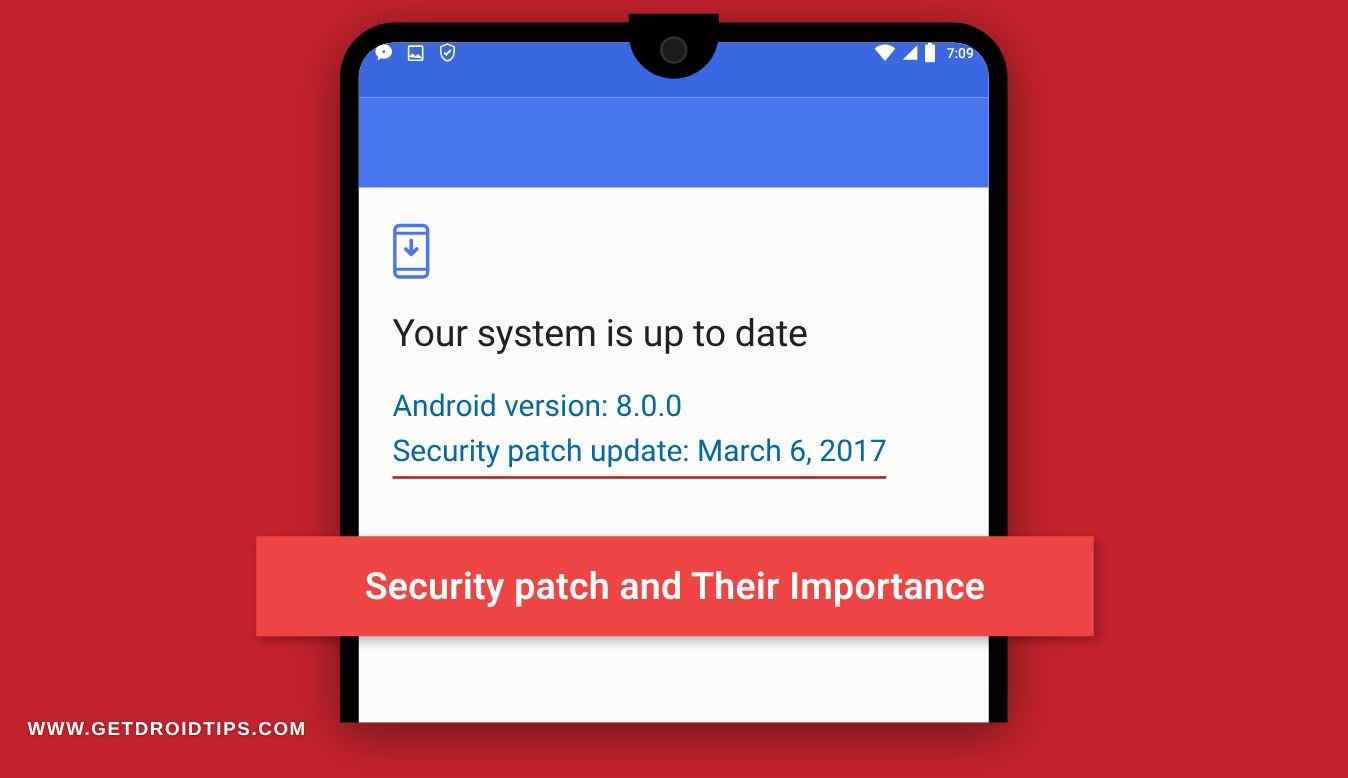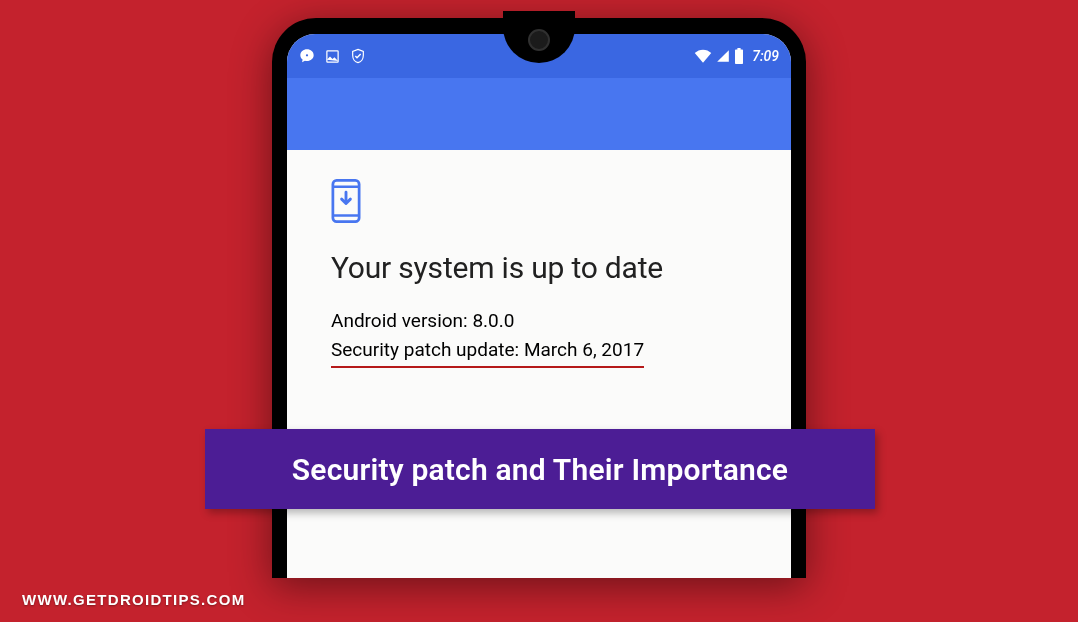--- a/index.html
+++ b/index.html
@@ -49,53 +49,52 @@
       width: 22px;
       height: 22px;
       background: #1b1b1b;
       border-radius: 50%;
       border: 2px solid #303030;
     }
     .status-bar {
       height: 44px;
       background: #3a67e2;
       display: flex;
-      align-items: center;
+      align-items: flex-start;
       justify-content: space-between;
       padding: 0 12px;
       color: #fff;
-      font-size: 14px;
-      font-style: italic;
+      font-size: 11px;
     }
     .status-left { display: flex; gap: 10px; align-items: center; }
     .status-right { display: flex; gap: 4px; align-items: center; font-weight: 500; }
     .sb-icon svg { display: block; }
     .header-bar {
       height: 72px;
       background: #4876f0;
     }
     .content {
-      padding: 28px 30px 0 44px;
+      padding: 28px 30px 0 27px;
     }
     .update-icon {
       width: 30px;
       height: 44px;
       margin-bottom: 28px;
     }
     .update-icon svg { display: block; }
     .heading {
       font-size: 30px;
       font-weight: 400;
       color: #212121;
       margin-bottom: 22px;
       letter-spacing: -0.2px;
     }
     .info-line {
-      font-size: 19px;
-      color: #000000;
+      font-size: 24px;
+      color: #0369a1;
       line-height: 1.5;
     }
     .underline-row {
       position: relative;
       display: inline-block;
     }
     .red-underline {
       position: absolute;
       left: 0;
       bottom: -4px;
@@ -112,37 +111,37 @@
       padding-left: 10px;
     }
     .reload-icon svg { display: block; }
     .check-text { font-size: 19px; color: #212121; }
     .caption-bar {
       position: absolute;
       left: 205px;
       top: 429px;
       width: 670px;
       height: 80px;
-      background: #4c1d95;
+      background: #ef4444;
       display: flex;
       align-items: center;
       justify-content: center;
       z-index: 20;
       box-shadow: 3px 4px 8px rgba(0,0,0,0.28);
     }
     .caption-text {
       color: #fff;
       font-size: 30px;
       font-weight: 600;
       letter-spacing: 0.2px;
     }
     .watermark {
       position: absolute;
       left: 22px;
-      bottom: 14px;
+      bottom: 30px;
       font-size: 15px;
       color: #fff;
       letter-spacing: 1.3px;
       font-family: Arial, sans-serif;
       font-weight: 600;
       text-shadow: 0 1px 2px rgba(0,0,0,0.35);
     }
   </style>
 </head>
 <body>

